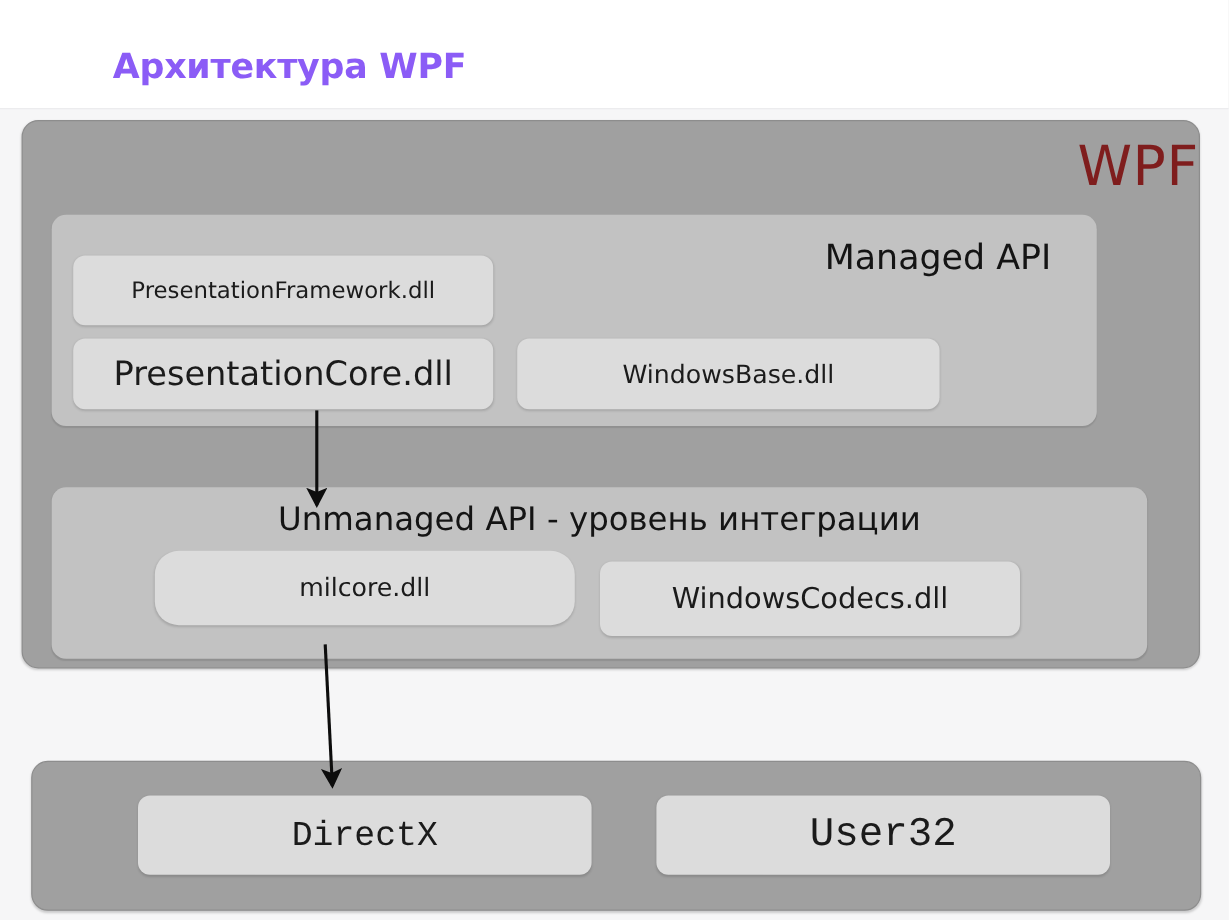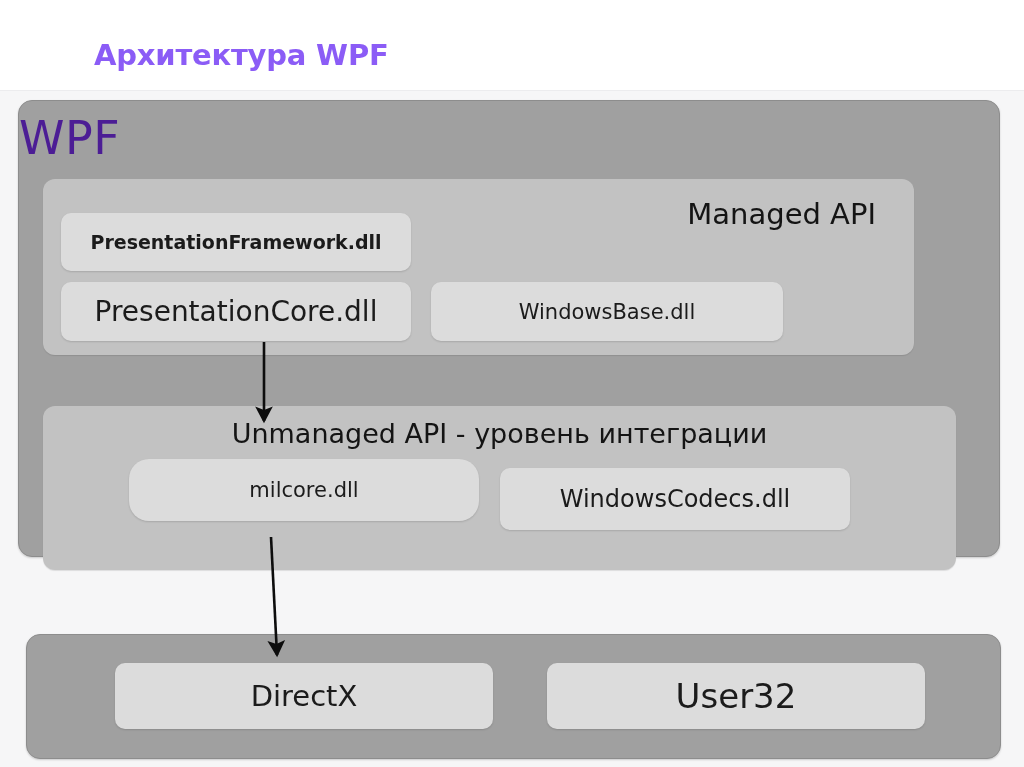--- a/index.html
+++ b/index.html
@@ -87,46 +87,46 @@
 <body>
 
 <div id="slide">
 
   <div id="slide-body"></div>
 
   <div id="slide-title">Архитектура WPF</div>
 
   <div class="panel outer-box" style="left:18px; top:100px; width:982px; height:457px;">
 
-    <div style="position:absolute; left:0; top:10px; width:100%; text-align:left;
-                font-size:46px; color:#4c1d95; letter-spacing:0.5px;">WPF</div>
+    <div style="position:absolute; left:0; top:10px; width:100%; text-align:right;
+                font-size:46px; color:#7f1d1d; letter-spacing:0.5px;">WPF</div>
 
     <div class="panel inner-panel" style="left:24px; top:78px; width:871px; height:176px;">
 
       <div style="position:absolute; right:38px; top:18px; font-size:29px; color:#141414; white-space:nowrap;">Managed API</div>
 
-      <div class="chip" style="left:18px; top:34px; width:350px; height:58px; font-size:19px;font-weight:bold;">PresentationFramework.dll</div>
+      <div class="chip" style="left:18px; top:34px; width:350px; height:58px; font-size:19px;">PresentationFramework.dll</div>
 
       <div class="chip" style="left:18px; top:103px; width:350px; height:59px; font-size:28px;">PresentationCore.dll</div>
 
       <div class="chip" style="left:388px; top:103px; width:352px; height:59px; font-size:21px;">WindowsBase.dll</div>
     </div>
 
-    <div class="panel inner-panel" style="left:24px; top:305px; width:913px; height:164px;">
+    <div class="panel inner-panel" style="left:24px; top:305px; width:913px; height:143px;">
 
       <div style="position:absolute; left:0; top:12px; width:100%; text-align:center;
                   font-size:27px; color:#141414; white-space:nowrap;">Unmanaged API - уровень интеграции</div>
 
       <div class="chip" style="left:86px; top:53px; width:350px; height:62px; font-size:21px;border-radius:20px;">milcore.dll</div>
 
       <div class="chip" style="left:457px; top:62px; width:350px; height:62px; font-size:24px;">WindowsCodecs.dll</div>
     </div>
   </div>
 
-  <div class="panel outer-box" style="left:26px; top:634px; width:975px; height:125px;">
+  <div class="panel outer-box" style="left:26px; top:634px; width:975px; height:125px;font-family:Liberation Mono, monospace;">
 
     <div class="chip" style="left:88px; top:28px; width:378px; height:66px; font-size:29px;">DirectX</div>
 
     <div class="chip" style="left:520px; top:28px; width:378px; height:66px; font-size:34px;">User32</div>
   </div>
 
   <svg class="arrow-layer" viewBox="0 0 1024 767" xmlns="http://www.w3.org/2000/svg">
     <defs>
       <marker id="arrowhead" markerWidth="9" markerHeight="9" refX="5.6" refY="3.4" orient="auto" markerUnits="strokeWidth">
         <path d="M0,0 L6.5,3.4 L0,6.8 L1.4,3.4 Z" fill="#0d0d0d"></path>

